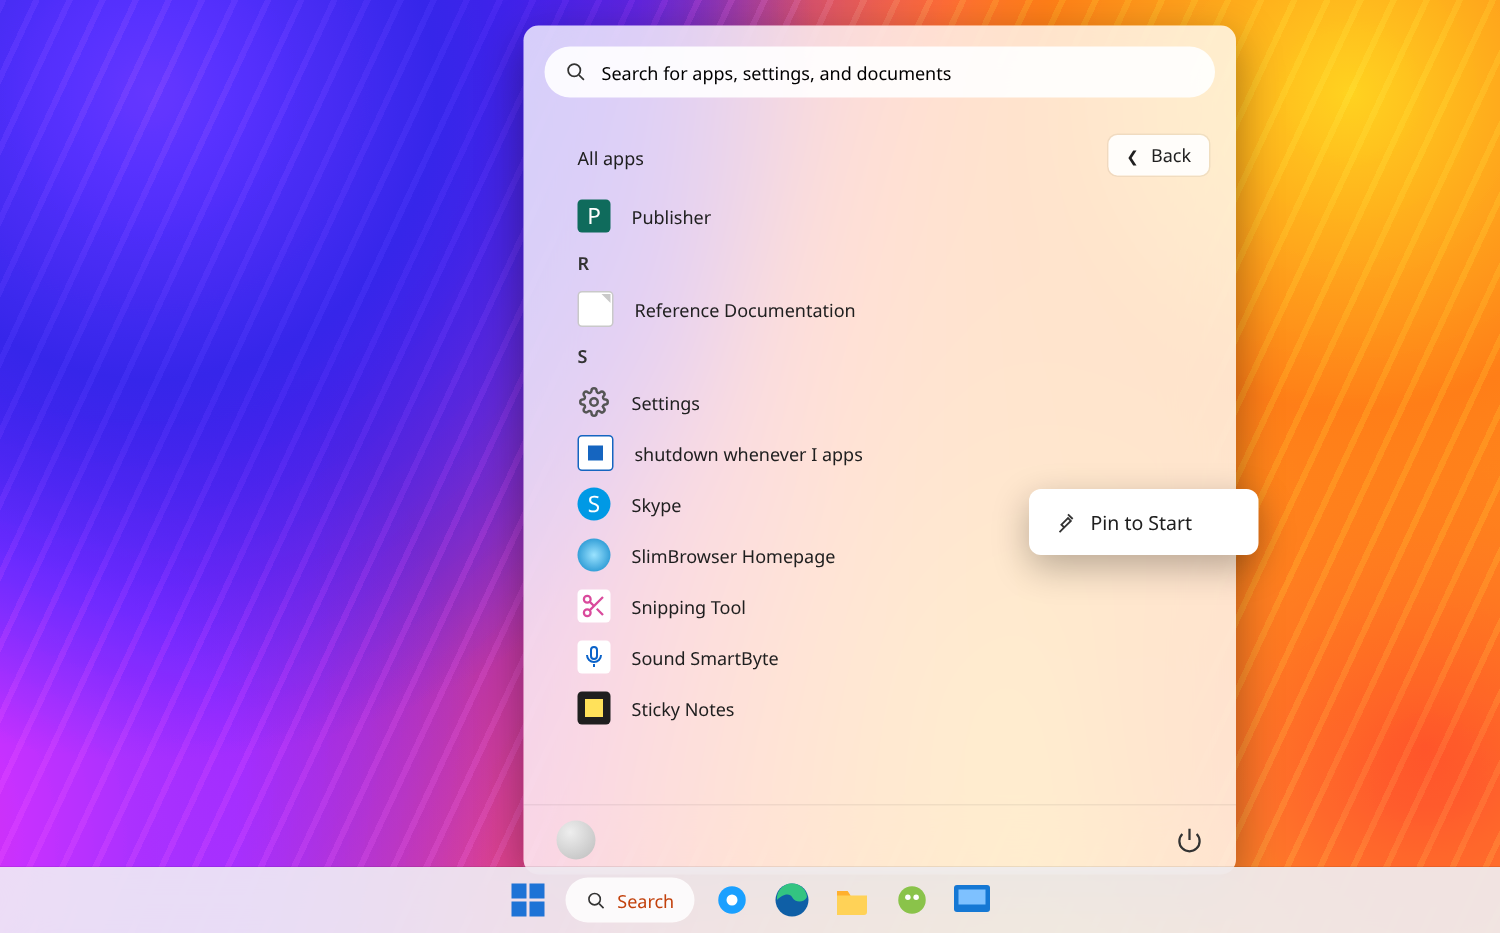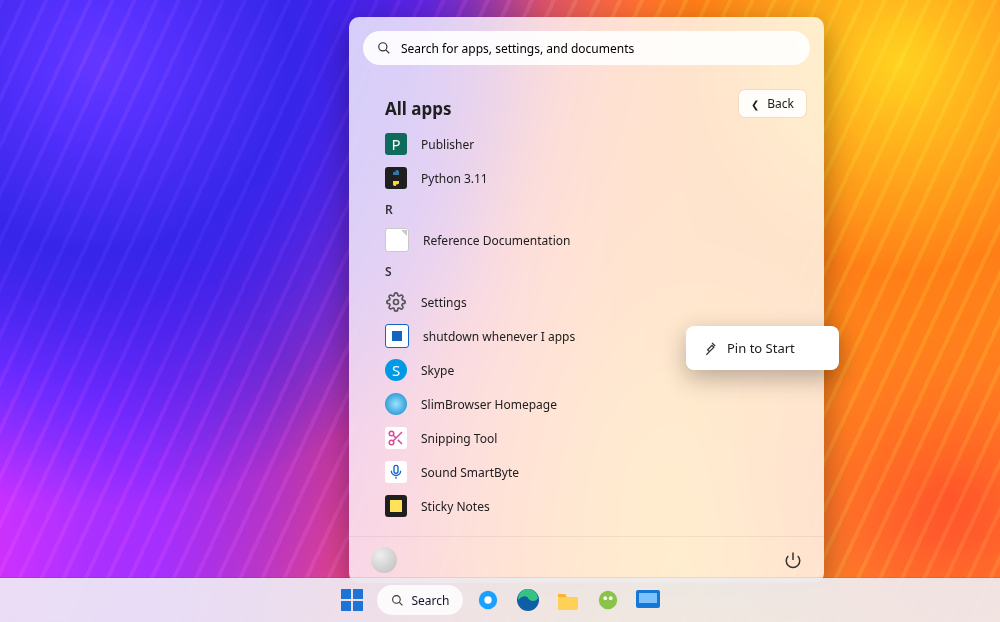--- a/index.html
+++ b/index.html
@@ -16,21 +16,21 @@
   .wallpaper::before{content:"";position:absolute;inset:0;
     background:repeating-linear-gradient(115deg,rgba(255,255,255,.12) 0 4px,rgba(0,0,0,.12) 4px 20px);
     mix-blend-mode:overlay;opacity:.6;}
   
   .start{position:absolute;left:349px;top:17px;width:475px;height:566px;border-radius:10px;
     background:rgba(255,255,255,.78);backdrop-filter:blur(22px);
     box-shadow:0 10px 30px rgba(0,0,0,.35);}
   .search{position:absolute;left:14px;right:14px;top:14px;height:34px;border-radius:18px;
     background:rgba(255,255,255,.9);display:flex;align-items:center;padding:0 14px;color:#000000;}
   .search .glass{font-size:13px;color:#333;margin-right:10px;}
-  .hdr{position:absolute;left:36px;top:80px;font-weight:700;font-size:17px;}
+  .hdr{position:absolute;left:36px;top:80px;font-weight:400;font-size:12px;}
   .back{position:absolute;right:18px;top:73px;background:rgba(255,255,255,.9);border-radius:6px;
     padding:5px 12px;display:flex;align-items:center;gap:8px;box-shadow:0 0 0 1px rgba(0,0,0,.06);}
   .list{position:absolute;left:28px;top:110px;right:28px;bottom:48px;overflow:hidden;}
   .row{display:flex;align-items:center;height:34px;gap:14px;padding-left:8px;border-radius:4px;}
   .sec{height:28px;display:flex;align-items:center;padding-left:8px;font-size:12px;font-weight:600;color:#333;}
   .ico{width:22px;height:22px;display:flex;align-items:center;justify-content:center;font-size:15px;
     border-radius:3px;color:#fff;flex:none;}
   .ico.doc{background:#fff;border:1px solid #c9c9c9;}
   .ico.doc::after{content:"";position:relative;width:0;height:0;border-left:6px solid transparent;border-top:6px solid #c9c9c9;top:-7px;left:7px;}
   .footer{position:absolute;left:0;right:0;bottom:0;height:46px;display:flex;align-items:center;
@@ -41,21 +41,21 @@
   .ctx{position:absolute;width:145px;background:#fff;border-radius:8px;box-shadow:0 8px 24px rgba(0,0,0,.28);
     padding:4px;display:flex;flex-direction:row;font-size:13px;}
   .ctx .item{display:flex;align-items:center;height:36px;gap:10px;padding:0 12px;border-radius:4px;}
   .ctx .hl{outline:3px solid #d33; outline-offset:1px;}
   .chev{margin-left:auto;color:#555;}
   
   .taskbar{position:absolute;left:0;right:0;bottom:0;height:44px;background:rgba(240,240,245,.9);
     backdrop-filter:blur(16px);display:flex;align-items:center;justify-content:center;gap:10px;
     box-shadow:0 -1px 0 rgba(0,0,0,.08);}
   .tbtn{width:30px;height:30px;border-radius:4px;display:flex;align-items:center;justify-content:center;}
-  .tsearch{display:flex;align-items:center;background:rgba(255,255,255,.85);border-radius:16px;height:30px;padding:0 14px;gap:8px;color:#0f172a;}
+  .tsearch{display:flex;align-items:center;background:rgba(255,255,255,.85);border-radius:16px;height:30px;padding:0 14px;gap:8px;color:#c2410c;}
   .winlogo{display:grid;grid-template:repeat(2,10px)/repeat(2,10px);gap:2px;}
   .winlogo span{background:#1e73d6;}
   svg{display:block;}
 </style>
 </head>
 <body>
 
 <div class="wallpaper"></div>
 
 <div class="start">
@@ -77,29 +77,20 @@
     <span>Back</span>
   </div>
 
   <div class="list">
 
     <div class="row">
       <div class="ico" style="background:#0f6b5c">P</div>
       <span>Publisher</span>
     </div>
 
-    <div class="row">
-      <div class="ico" style="background:#1f1f1f">
-        <svg width="16" height="16" viewBox="0 0 32 32">
-            <path fill="#3776ab" d="M16 3c-6 0-6 3-6 3v4h12V3s0-3-6-3z"></path>
-            <path fill="#ffd43b" d="M16 29c6 0 6-3 6-3v-4H10v7s0 3 6 3z"></path>
-          </svg>
-      </div>
-      <span>Python 3.11</span>
-    </div>
 
     <div class="sec">R</div>
 
     <div class="row">
       <div class="ico doc"></div>
       <span>Reference Documentation</span>
     </div>
 
     <div class="sec">S</div>
 

